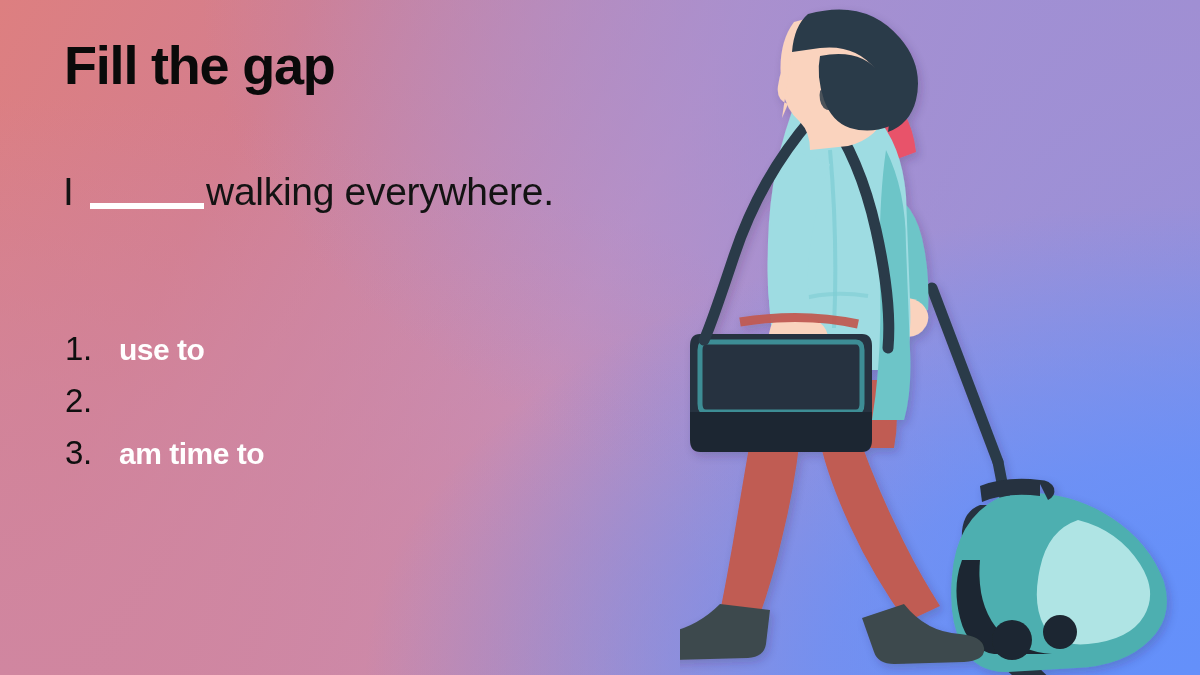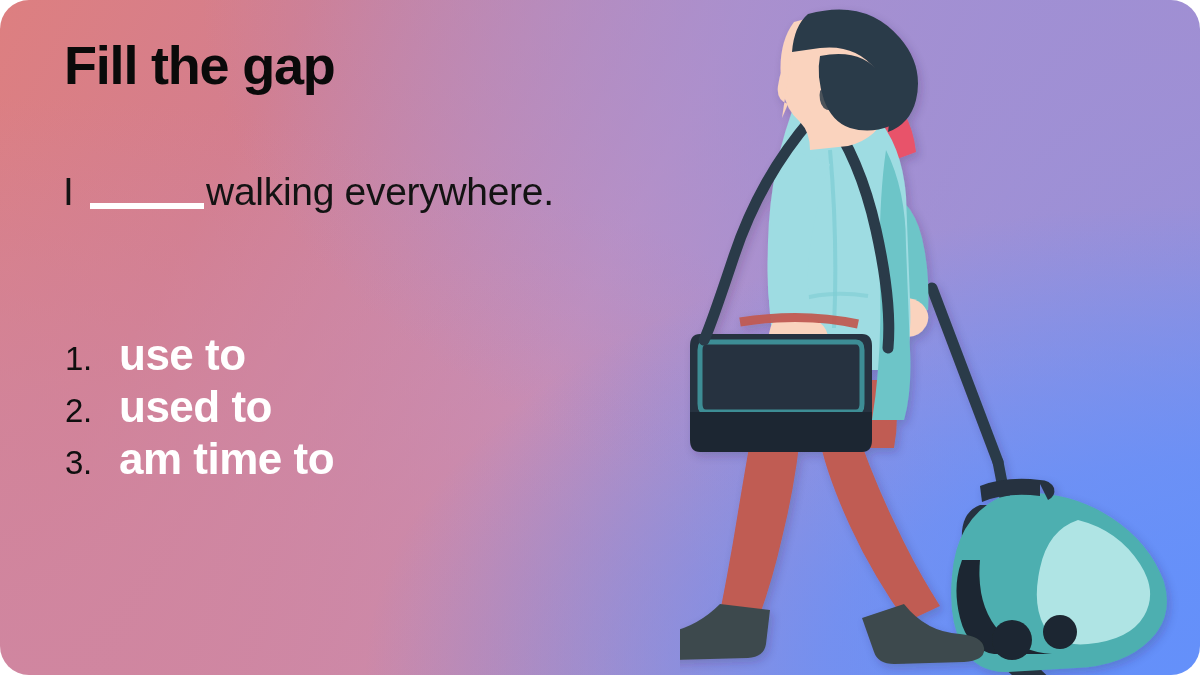--- a/index.html
+++ b/index.html
@@ -14,21 +14,20 @@
   #slide {
     position:relative;
     width:1200px; height:675px;
     overflow:hidden;
     
     background:
       radial-gradient(120% 120% at 100% 100%, #6490FA 0%, rgba(100,144,250,0.75) 26%, rgba(100,144,250,0.0) 58%),
       radial-gradient(130% 130% at 100% 0%, #A08FD3 0%, rgba(160,143,211,0.7) 30%, rgba(160,143,211,0.0) 64%),
       radial-gradient(130% 130% at 0% 100%, #D086A0 0%, rgba(208,134,160,0.65) 32%, rgba(208,134,160,0.0) 66%),
       linear-gradient(118deg, #DD7F80 0%, #D47E8E 20%, #C391C0 48%, #9E93DA 70%, #6C92F7 100%);
-    border-radius: 29px;
   }
 
   
   #text-block {
     position:absolute;
     left:62px; top:0;
     width:660px; height:100%;
     z-index:5;
   }
 
@@ -81,21 +80,21 @@
   }
   .option-num {
     width:54px;
     flex:0 0 54px;
     font-size:33px;
     font-weight:300;
     color:#0f0f0f;
     letter-spacing:-0.4px;
   }
   .option-label {
-    font-size:44px;
+    font-size:30px;
     font-weight:800;
     color:#ffffff;
     letter-spacing:-0.5px;
   }
 
   
   #illustration {
     position:absolute;
     right:0; top:0;
     width:520px; height:675px;
@@ -200,21 +199,20 @@
       <span class="q-line"><span>I </span><span class="gap-blank"></span><span>walking everywhere.</span></span>
     </div>
 
     <ol id="options">
       <li class="option-row">
         <span class="option-num">1.</span>
         <span class="option-label">use to</span>
       </li>
       <li class="option-row">
         <span class="option-num">2.</span>
-        <span class="option-label">used to</span>
       </li>
       <li class="option-row">
         <span class="option-num">3.</span>
         <span class="option-label">am time to</span>
       </li>
     </ol>
 
   </div>
 </div>
 

